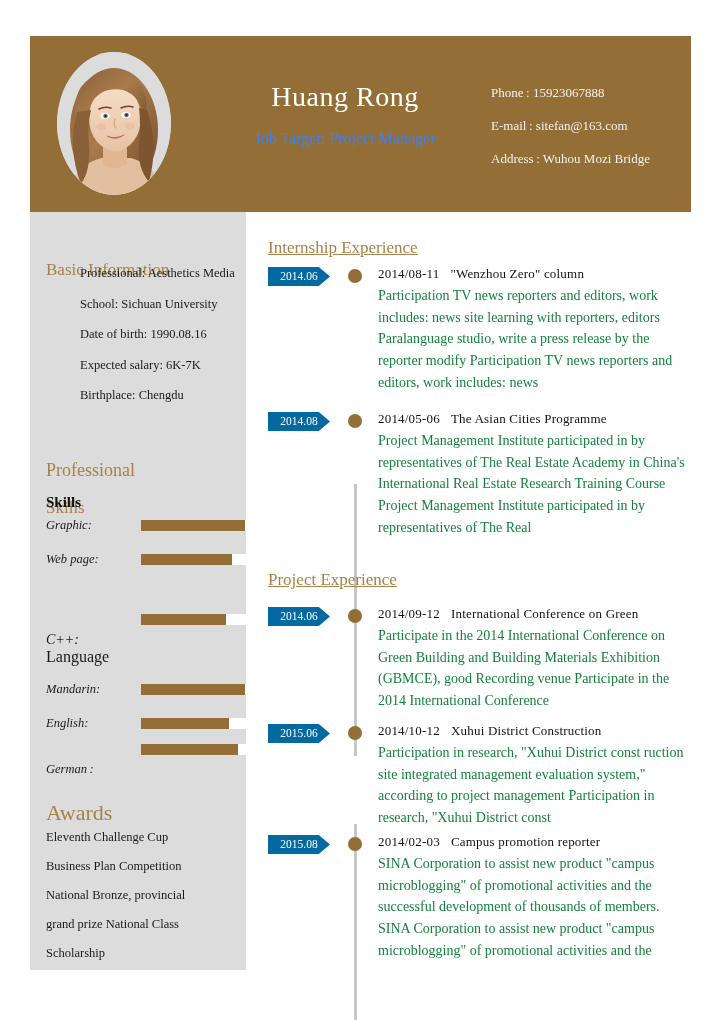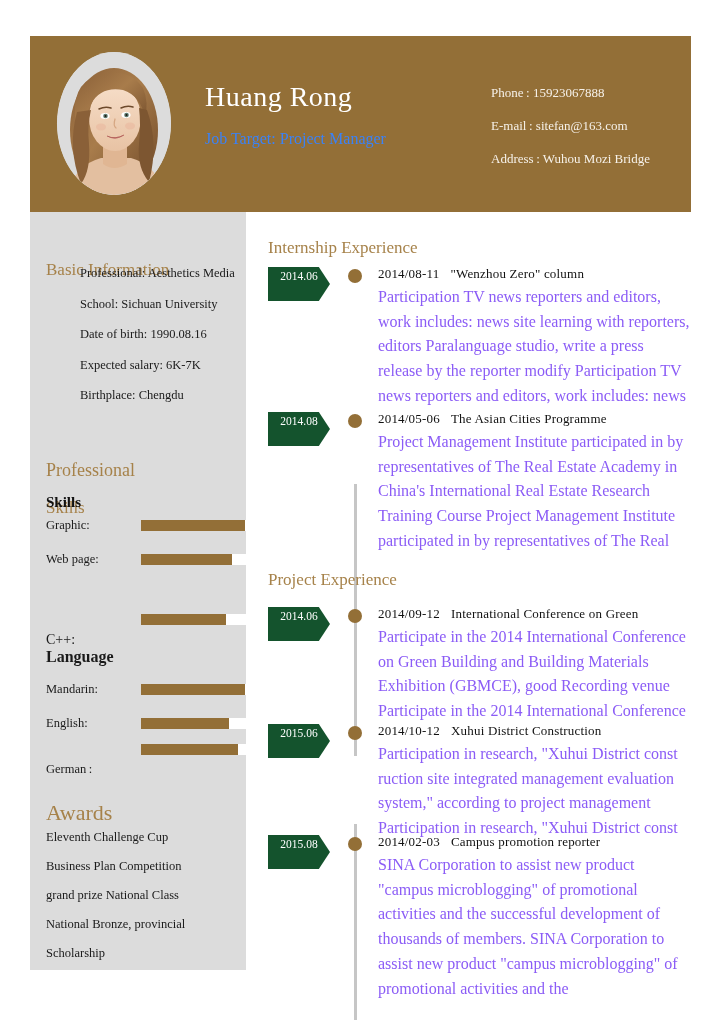--- a/index.html
+++ b/index.html
@@ -38,20 +38,21 @@
     position: absolute;
     left: 0; top: 0;
     width: 114px;
     height: 143px;
   }
   #name-block {
     position: absolute;
     left: 205px;
     top: 82px;
     width: 280px;
+    text-align: center;
   }
   #person-name {
     font-size: 28px;
     color: #ffffff;
     letter-spacing: 0.5px;
     line-height: 1.1;
     white-space: nowrap;
   }
   #job-target {
     margin-top: 17px;
@@ -122,32 +123,32 @@
     color: #111111;
     font-size: 15px;
     font-weight: bold;
     white-space: nowrap;
   }
 
   #heading-language {
     top: 436px;
     color: #1a1a1a;
     font-size: 16px;
-    font-weight: bold;
   }
   #heading-awards { top: 588px; font-size: 22px; }
   #awards-list { position: absolute; left: 0; top: 618px; width: 232px; }
   #awards-list .side-line { position: relative; left: 16px; top: 0; display: block; margin-bottom: 14px; }
 
   
   .skill-row {
     position: absolute;
     left: 16px;
     width: 196px;
     height: 20px;
+    font-style: italic;
   }
   .skill-label {
     position: absolute;
     left: 0;
     top: 2px;
     font-size: 12.5px;
     color: #1a1a1a;
     white-space: nowrap;
   }
   .skill-track {
@@ -172,20 +173,21 @@
     left: 268px;
     top: 212px;
     width: 424px;
   }
   .sec-heading {
     position: absolute;
     left: 0;
     color: #a6824a;
     font-size: 17px;
     white-space: nowrap;
+    text-decoration: underline;
   }
   #heading-internship { top: 26px; }
   #heading-project { top: 358px; }
 
   
   .rail {
     position: absolute;
     left: 86px;
     width: 3px;
     background: #c6c6c6;
@@ -196,22 +198,22 @@
   .tl-entry {
     position: absolute;
     left: 0;
     width: 424px;
   }
   .tl-badge {
     position: absolute;
     left: 0;
     top: 0;
     width: 62px;
-    height: 34px;
-    background: #14532d;
+    height: 19px;
+    background: #0369a1;
     color: #ffffff;
     font-size: 11.5px;
     line-height: 19px;
     text-align: center;
     clip-path: polygon(0 0, 82% 0, 100% 50%, 82% 100%, 0 100%);
   }
   .tl-dot {
     position: absolute;
     left: 80px;
     top: 2px;
@@ -229,22 +231,22 @@
   .tl-title {
     font-size: 13px;
     color: #111111;
     line-height: 1.45;
     white-space: nowrap;
     letter-spacing: 0.2px;
   }
   .tl-title .tl-date { }
   .tl-title .tl-name { margin-left: 11px; }
   .tl-desc {
-    font-size: 16px;
-    color: #8b5cf6;
+    font-size: 14px;
+    color: #15803d;
     line-height: 1.55;
     margin-top: 1px;
   }
 </style>
 </head>
 <body>
 
 <div id="header-band"></div>
 
 <div id="avatar-wrap">
@@ -374,22 +376,22 @@
     <span class="skill-label">German :</span>
     <div class="skill-track">
       <div class="skill-fill" style="width: 87%;"></div>
     </div>
   </div>
 
   <div class="side-heading" id="heading-awards">Awards</div>
   <div id="awards-list">
     <span class="side-line">Eleventh Challenge Cup</span>
     <span class="side-line">Business Plan Competition</span>
+    <span class="side-line">National Bronze, provincial</span>
     <span class="side-line">grand prize National Class</span>
-    <span class="side-line">National Bronze, provincial</span>
     <span class="side-line">Scholarship</span>
   </div>
 </div>
 
 <div id="main">
 
   <div class="sec-heading" id="heading-internship">Internship Experience</div>
   <div class="rail" id="rail-internship"></div>
 
   <div class="tl-entry" style="top:55px">

